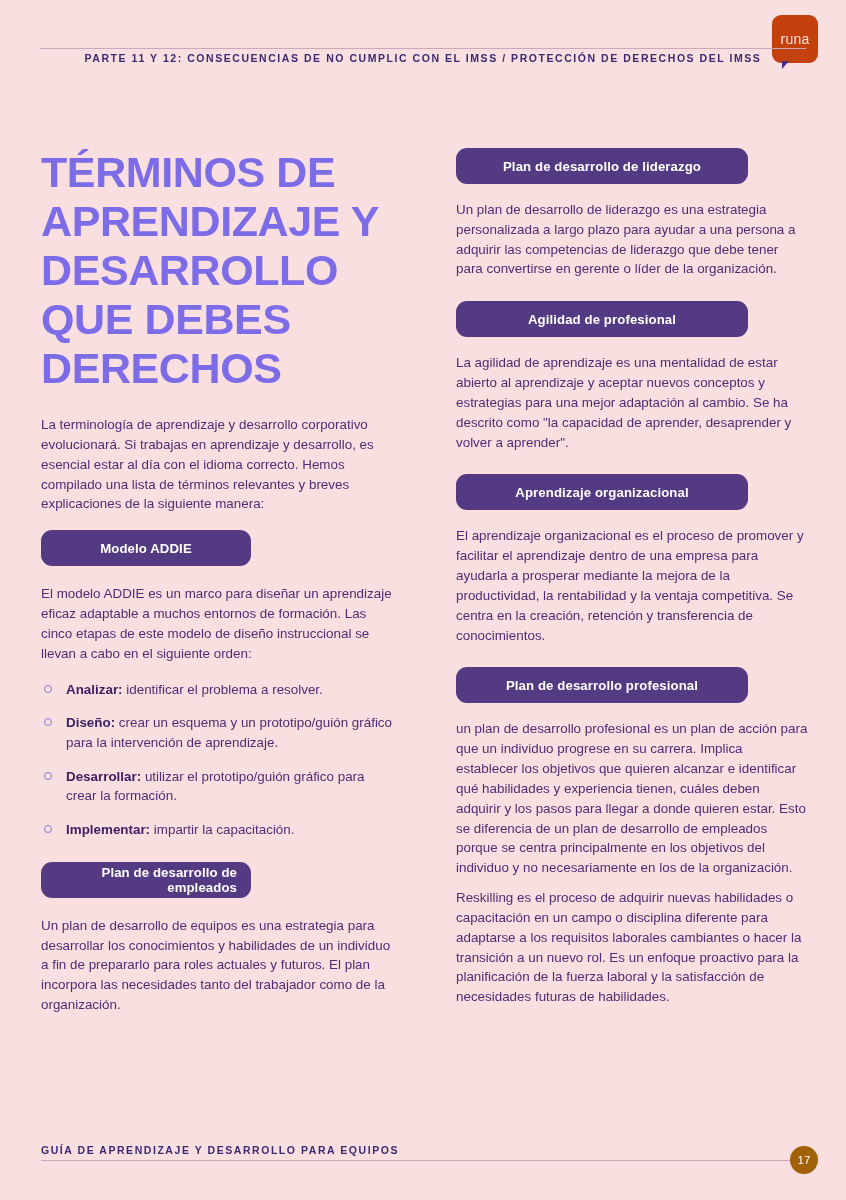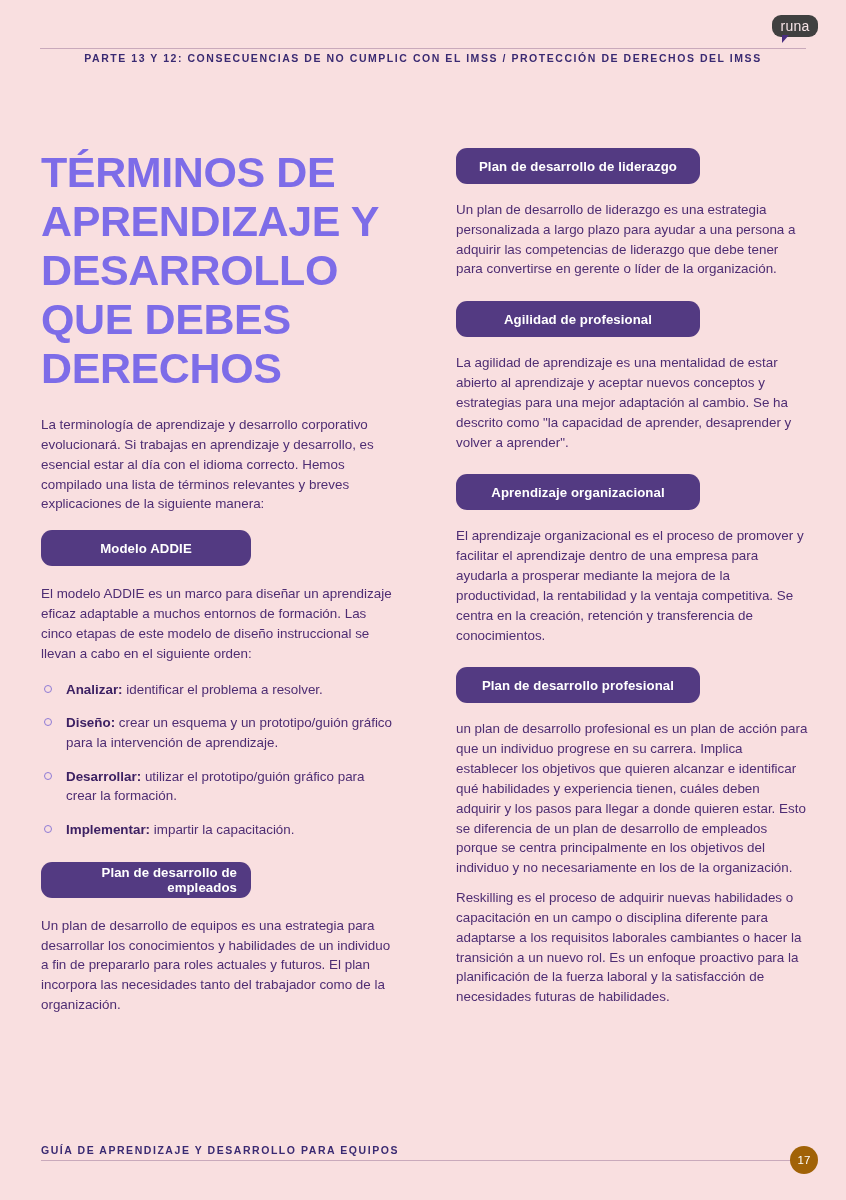--- a/index.html
+++ b/index.html
@@ -21,22 +21,22 @@
     height: 1200px;
     box-sizing: border-box;
   }
 
   
   .logo {
     position: absolute;
     top: 15px;
     right: 28px;
     width: 46px;
-    height: 22px;
-    background: #404040;
+    height: 48px;
+    background: #c2410c;
     border-radius: 9px;
     display: flex;
     align-items: center;
     justify-content: center;
   }
   .logo::after {
     content: "";
     position: absolute;
     bottom: -6px;
     left: 10px;
@@ -113,21 +113,21 @@
     color: #ffffff;
     font-size: 13.2px;
     font-weight: bold;
     border-radius: 11px;
     height: 36px;
     box-sizing: border-box;
     padding: 0 14px;
     letter-spacing: 0.1px;
   }
   .badge-left   { width: 210px; margin: 12px 0 18px 0; text-align: right; }
-  .badge-right  { width: 244px; margin: 0 0 16px 0; }
+  .badge-right  { width: 292px; margin: 0 0 16px 0; }
   .badge-gap    { margin-top: 22px; }
 
   
   ul.steps {
     list-style: none;
     margin: 0 0 6px 0;
     padding: 0;
   }
   ul.steps li {
     position: relative;
@@ -185,21 +185,21 @@
 </style>
 </head>
 <body>
 
 <div class="page">
 
   <div class="logo">
     <span class="logo-text">runa</span>
   </div>
   <div class="header-rule"></div>
-  <div class="header-title">PARTE 13 Y 12: CONSECUENCIAS DE NO CUMPLIC CON EL IMSS / PROTECCIÓN DE DERECHOS DEL IMSS</div>
+  <div class="header-title">PARTE 11 Y 12: CONSECUENCIAS DE NO CUMPLIC CON EL IMSS / PROTECCIÓN DE DERECHOS DEL IMSS</div>
 
   <div class="col col-left">
     <h1 class="doc-title">TÉRMINOS DE APRENDIZAJE Y DESARROLLO QUE DEBES DERECHOS</h1>
     <p class="body">La terminología de aprendizaje y desarrollo corporativo evolucionará. Si trabajas en aprendizaje y desarrollo, es esencial estar al día con el idioma correcto. Hemos compilado una lista de términos relevantes y breves explicaciones de la siguiente manera:</p>
 
     <div class="badge badge-left">Modelo ADDIE</div>
     <p class="body">El modelo ADDIE es un marco para diseñar un aprendizaje eficaz adaptable a muchos entornos de formación. Las cinco etapas de este modelo de diseño instruccional se llevan a cabo en el siguiente orden:</p>
 
     <ul class="steps">
       <li>

